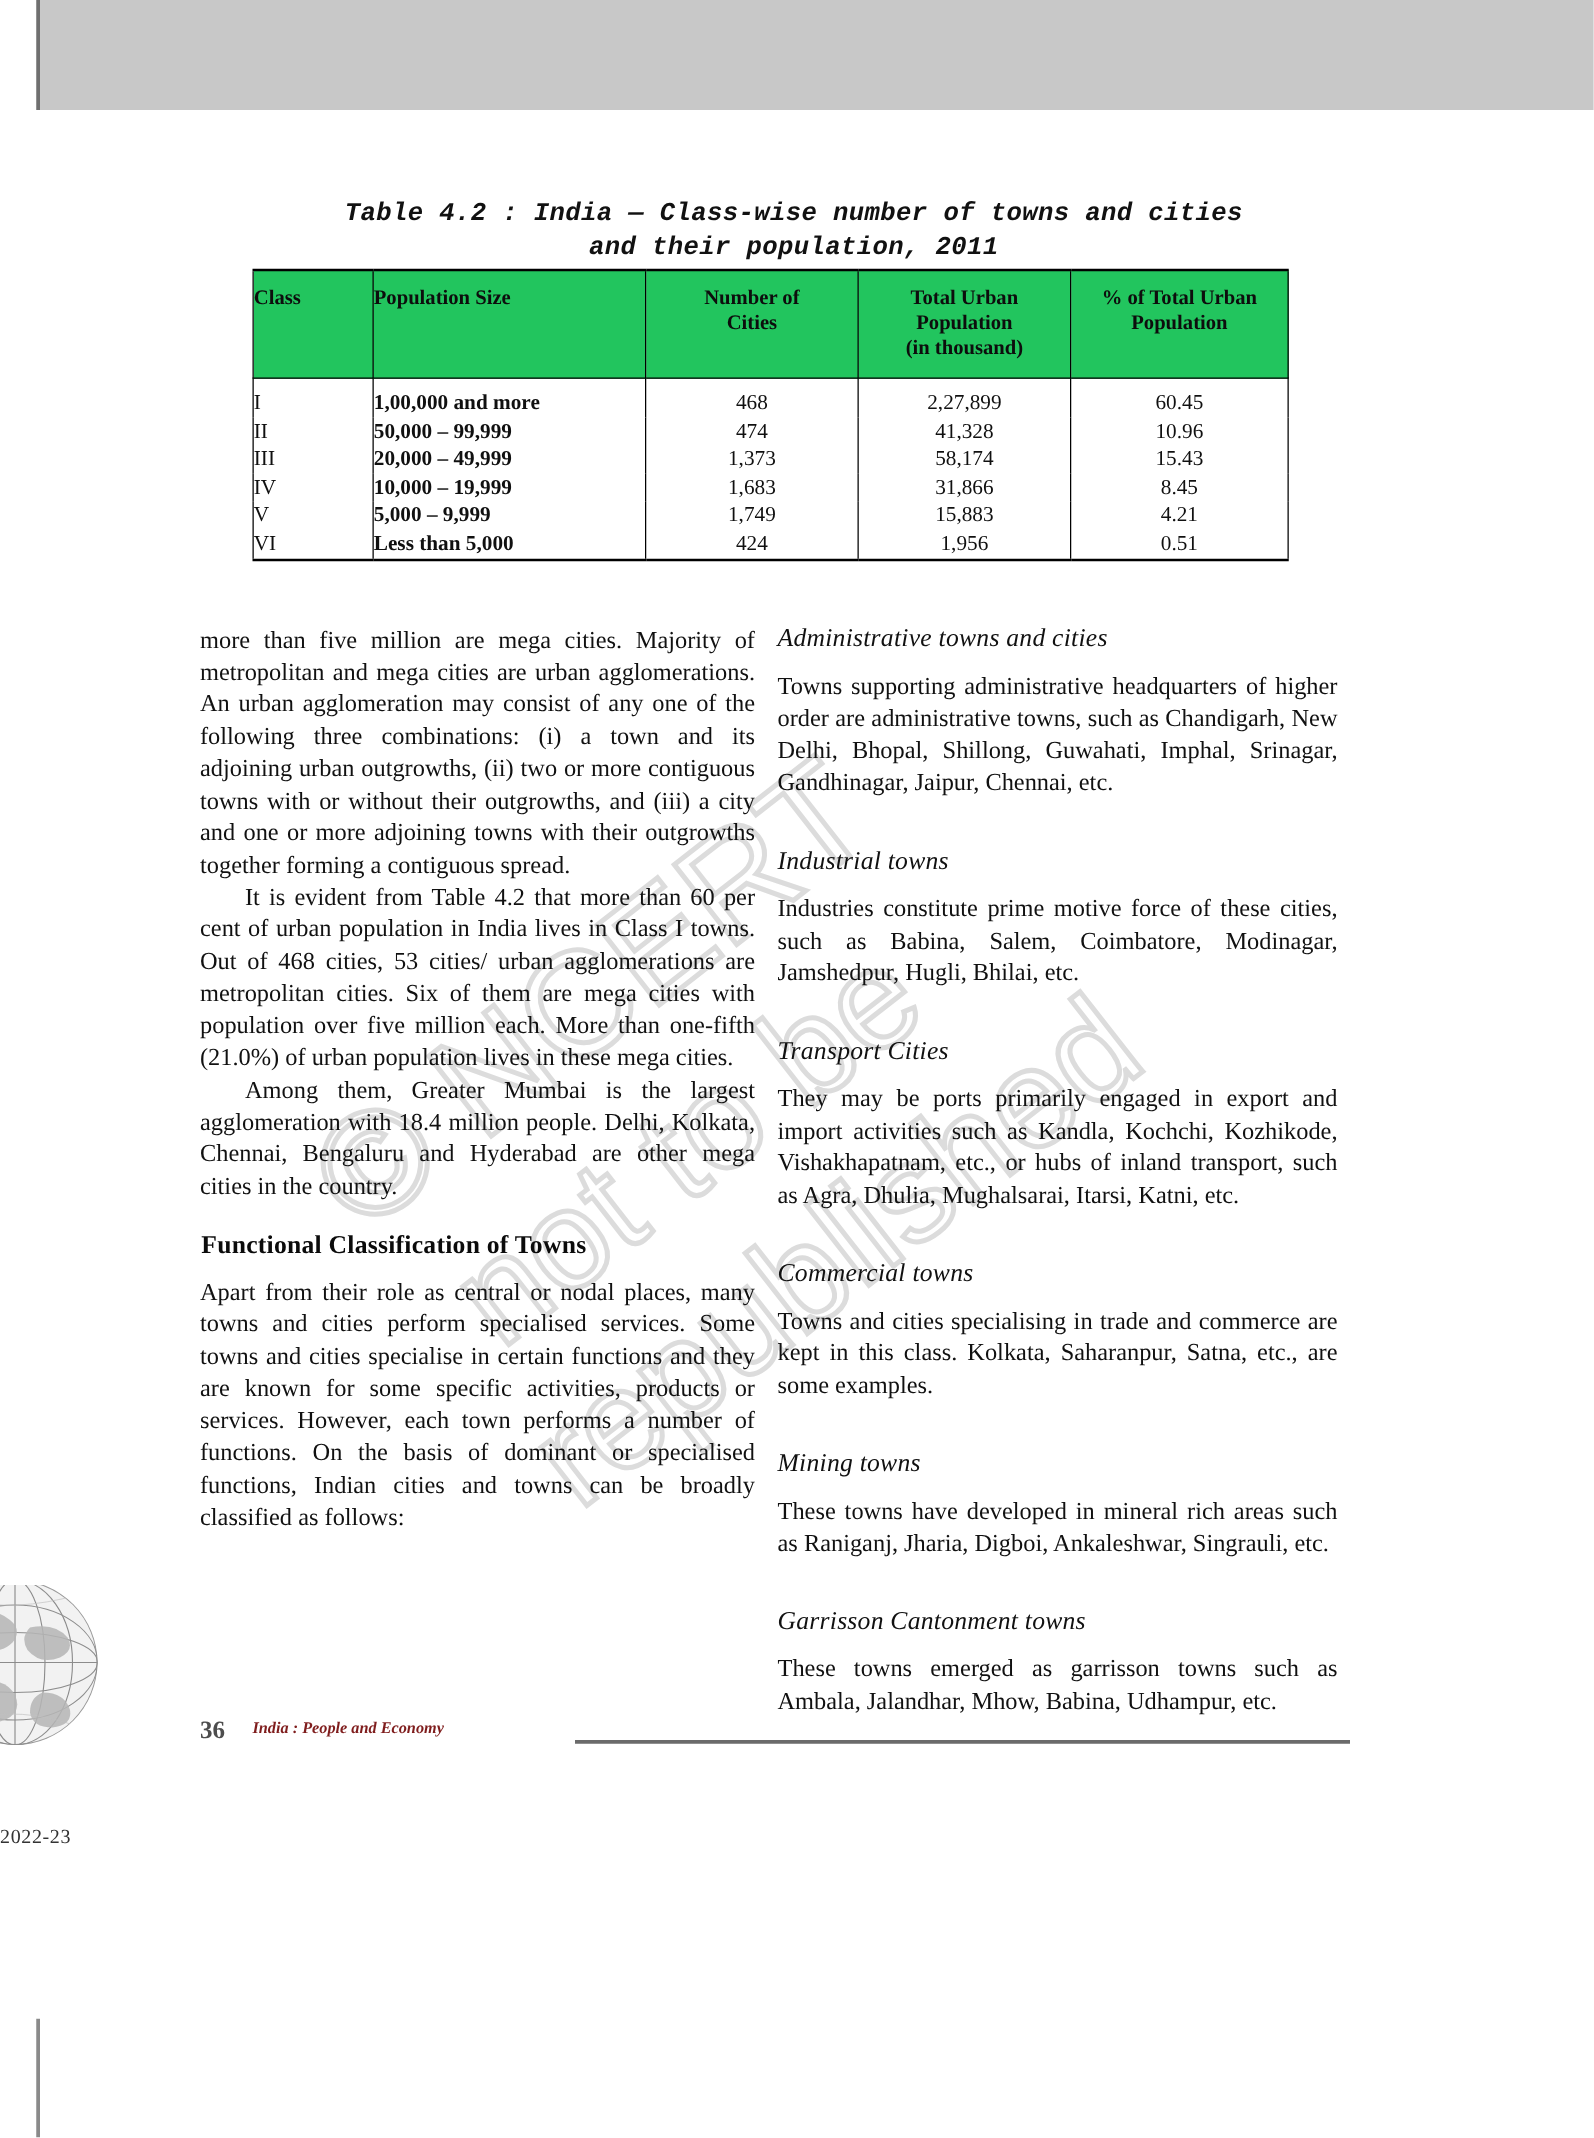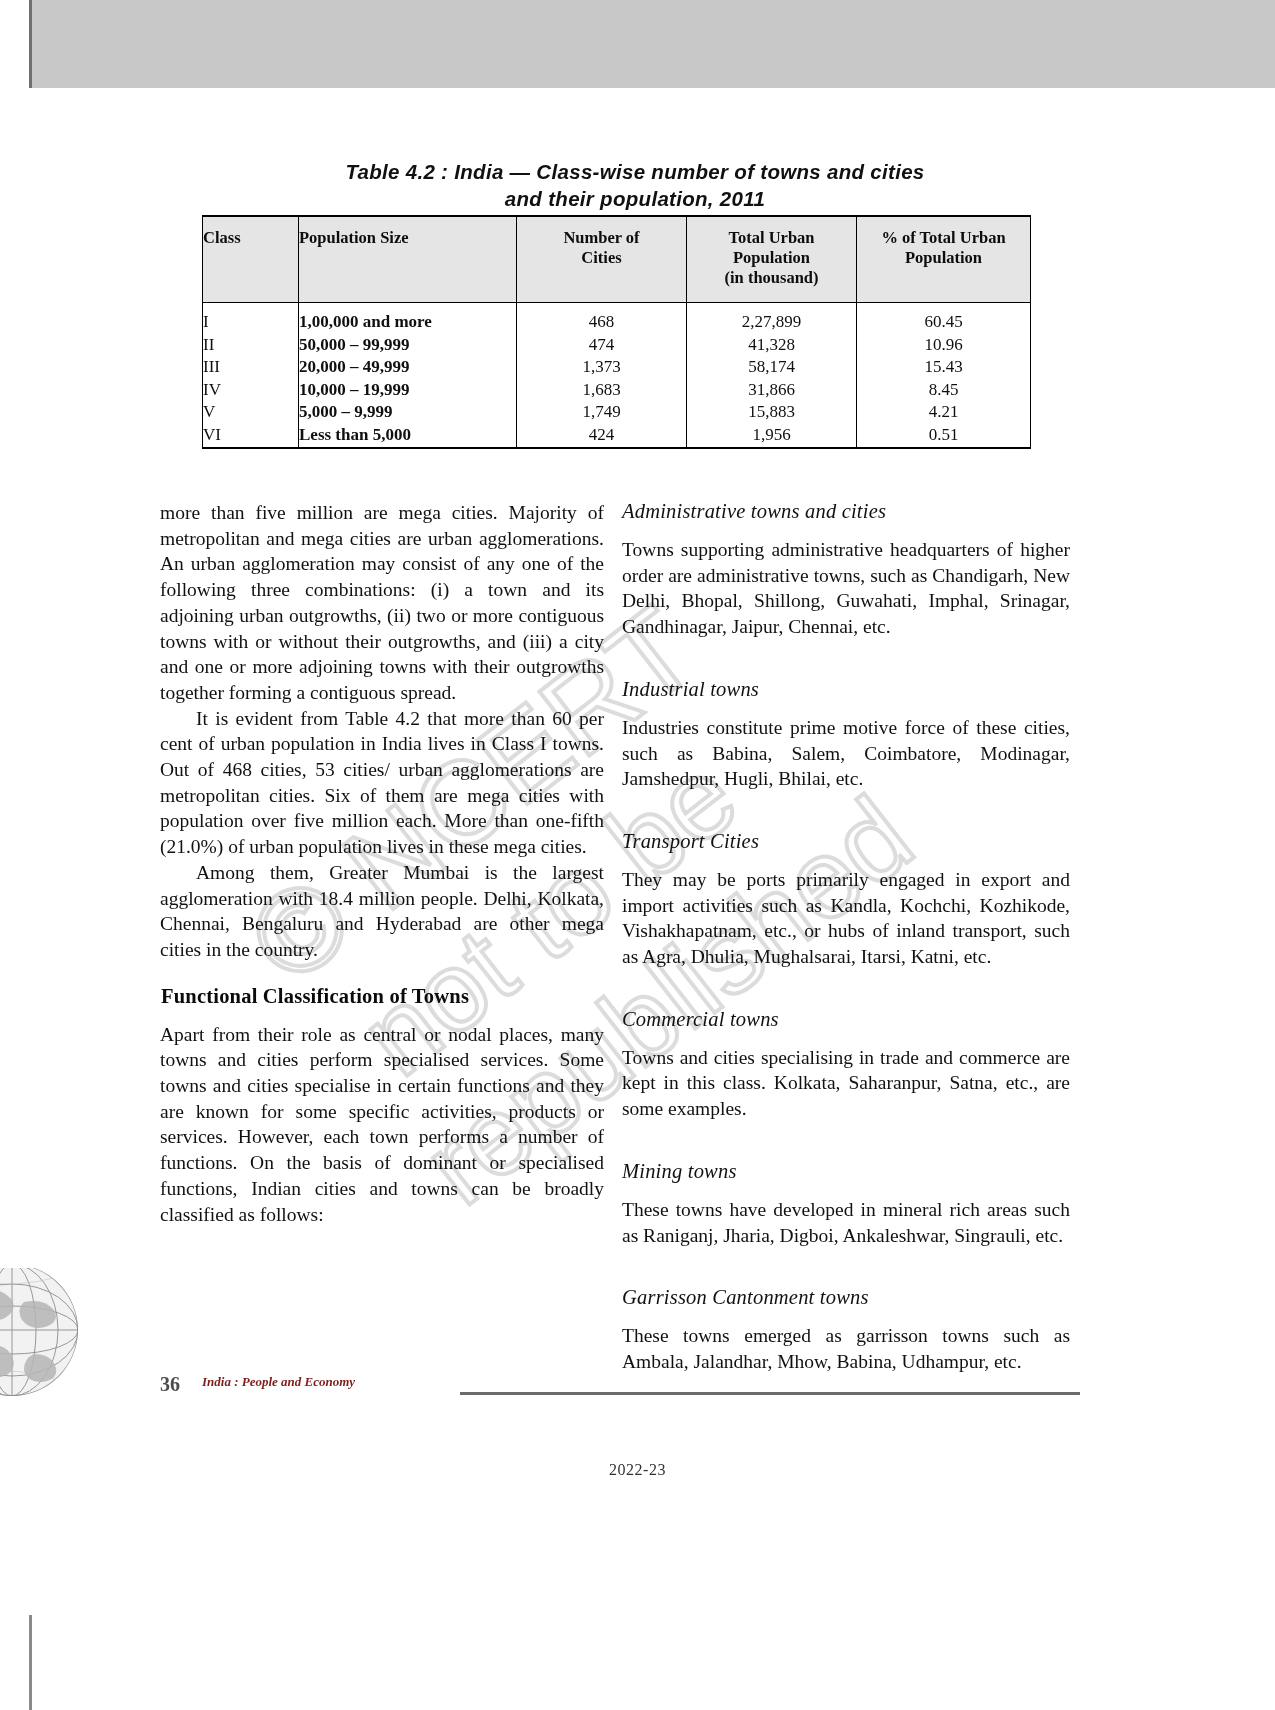--- a/index.html
+++ b/index.html
@@ -79,21 +79,21 @@
     width: 1275px; height: 1710px;
     z-index: 4;
   }
 
   
   .table-caption {
     position: absolute;
     left: 215px; top: 158px;
     width: 840px;
     text-align: center;
-    font-family: Liberation Sans, sans-serif;
+    font-family: Liberation Mono, monospace;
     font-weight: bold;
     font-style: italic;
     font-size: 20.5px;
     line-height: 27px;
     color: #111;
     letter-spacing: 0.3px;
   }
 
   
   .data-table-wrap {
@@ -107,21 +107,21 @@
     table-layout: fixed;
   }
   table.data-table th,
   table.data-table td {
     border-left: 1.6px solid #000;
     border-right: 1.6px solid #000;
     padding: 0;
     vertical-align: top;
   }
   table.data-table thead tr {
-    background: #e5e5e5;
+    background: #22c55e;
   }
   table.data-table thead th {
     border-top: 2.4px solid #000;
     border-bottom: 1.8px solid #000;
     font-weight: bold;
     font-size: 16.5px;
     line-height: 20px;
     color: #0d0d0d;
     height: 74px;
     padding-top: 11px;
@@ -228,21 +228,20 @@
     position: absolute;
     left: 300px; top: 19px;
     width: 620px;
     height: 2.5px;
     background: #6b6b6b;
   }
   .page-year {
     position: absolute;
     left: 0; top: 1461px;
     width: 1275px;
-    text-align: center;
     font-size: 16px;
     color: #333;
     letter-spacing: 0.5px;
   }
 </style>
 </head>
 <body>
 
 <div class="scan-page">
   <div class="top-gray-band"></div>

